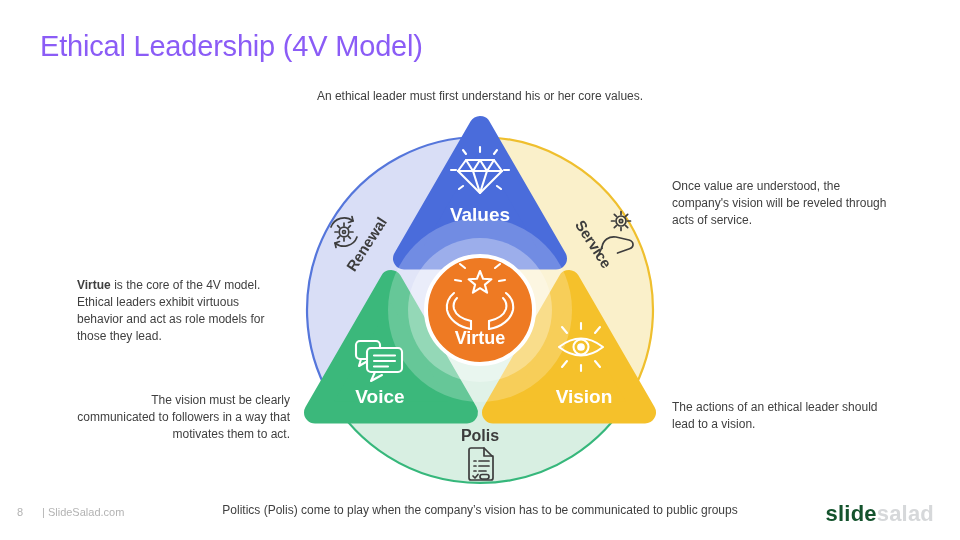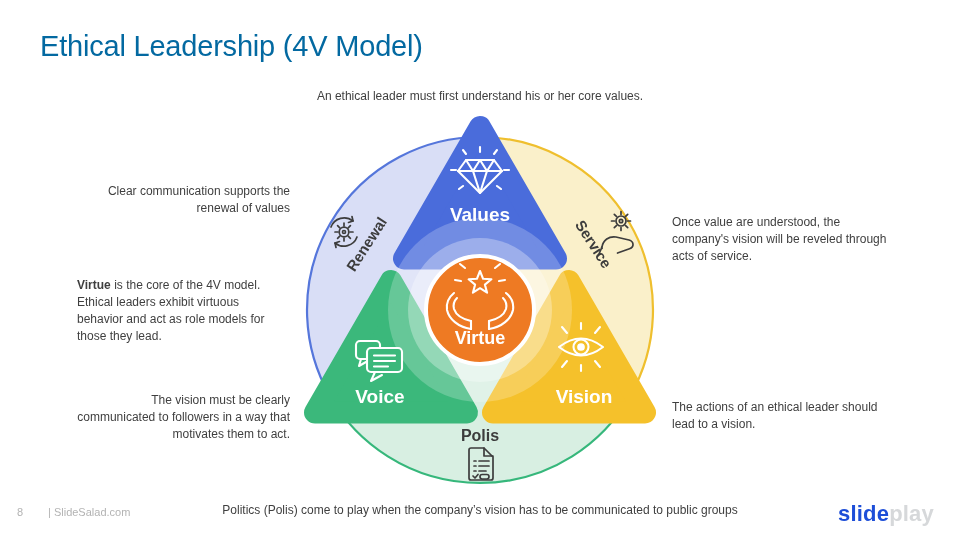--- a/index.html
+++ b/index.html
@@ -1,57 +1,55 @@
 <!DOCTYPE html>
 <html><head>
 <meta charset="utf-8">
 <style>
   html,body{margin:0;padding:0;background:#888;}
   .slide{
     position:relative;width:960px;height:540px;background:#ffffff;overflow:hidden;
     font-family:"Liberation Sans",sans-serif;color:#3f3f3f;
   }
   .title{
-    position:absolute;left:40px;top:30px;font-size:29px;font-weight:400;color:#0369a1;
+    position:absolute;left:40px;top:30px;font-size:29px;font-weight:400;color:#8b5cf6;
     letter-spacing:-0.2px;
   }
   .ann{position:absolute;font-size:12px;line-height:1.42;color:#3f3f3f;white-space:pre-line;}
   .ann.right{text-align:right;}
   .top-caption{left:0;top:88px;width:960px;text-align:center;}
   .bottom-caption{left:0;top:502px;width:960px;text-align:center;}
   .left-upper{left:40px;top:183px;width:250px;}
   .left-middle{left:40px;top:277px;width:245px;margin-left:37px;}
   .left-lower{left:40px;top:392px;width:250px;}
-  .right-upper{left:672px;top:178px;width:262px;margin-top:36px;}
+  .right-upper{left:672px;top:178px;width:262px;}
   .right-lower{left:672px;top:399px;width:262px;}
   .diagram-svg{position:absolute;left:280px;top:95px;width:400px;height:410px;}
   svg text{font-family:"Liberation Sans",sans-serif;}
   .tri-label{font-size:19px;font-weight:700;fill:#ffffff;}
   .virtue-label{font-size:18px;font-weight:700;fill:#ffffff;}
   .ring-label{font-size:15px;font-weight:700;fill:#3c3c3c;}
   .polis-label{font-size:16px;font-weight:700;fill:#3c3c3c;}
   .wicon{fill:none;stroke:#ffffff;stroke-width:2.1;stroke-linecap:round;stroke-linejoin:round;}
   .dicon{fill:none;stroke:#3d3d3d;stroke-width:1.7;stroke-linecap:round;stroke-linejoin:round;}
   .footer-meta{position:absolute;top:506px;font-size:11px;color:#b3b3b3;}
   .page-num{left:17px;}
-  .site-ref{left:42px;margin-left:6px;}
+  .site-ref{left:42px;}
   .logo{position:absolute;right:26px;top:501px;font-size:22px;font-weight:700;letter-spacing:0.2px;}
-  .logo .b1{color:#1d4ed8;}
+  .logo .b1{color:#14532d;}
   .logo .b2{color:#d6d8da;}
 </style>
 </head>
 <body>
 
 <div class="slide">
 
   <div class="title">Ethical Leadership (4V Model)</div>
 
   <div class="ann top-caption">An ethical leader must first understand his or her core values.</div>
-  <div class="ann right left-upper">Clear communication supports the
-renewal of values</div>
   <div class="ann left-middle"><b>Virtue</b><span> is the core of the 4V model.
 Ethical leaders exhibit virtuous
 behavior and act as role models for
 those they lead.</span></div>
   <div class="ann right left-lower">The vision must be clearly
 communicated to followers in a way that
 motivates them to act.</div>
   <div class="ann right-upper">Once value are understood, the
 company's vision will be reveled through
 acts of service.</div>
@@ -140,15 +138,15 @@
       <path d="M471,329 V321"></path>
       <path d="M489,329 C502,327 511,319 513,310 C514,303 511,297 506,293"></path>
       <path d="M489,321 C498,319 504,315 506,309 C507,305 506,301 503,298"></path>
       <path d="M489,329 V321"></path>
     </g>
     <text class="virtue-label" x="480" y="344" text-anchor="middle">Virtue</text>
   </svg>
 
   <div class="footer-meta page-num" style="position:absolute;left:17px;">8</div>
   <div class="footer-meta site-ref" style="position:absolute;left:42px;">| SlideSalad.com</div>
-  <div class="logo"><span class="b1">slide</span><span class="b2">play</span></div>
+  <div class="logo"><span class="b1">slide</span><span class="b2">salad</span></div>
 
 </div>
 
 </body></html>

